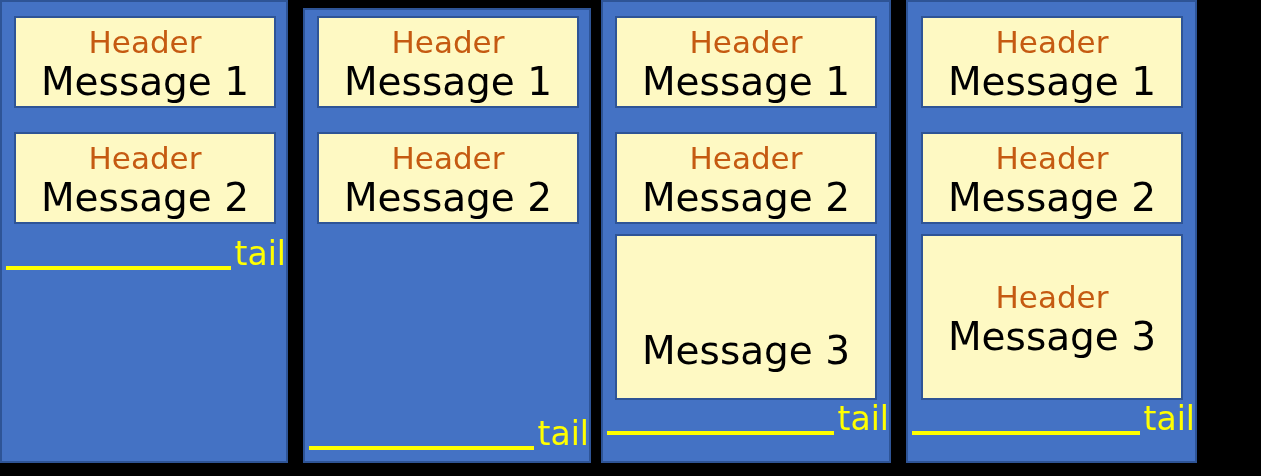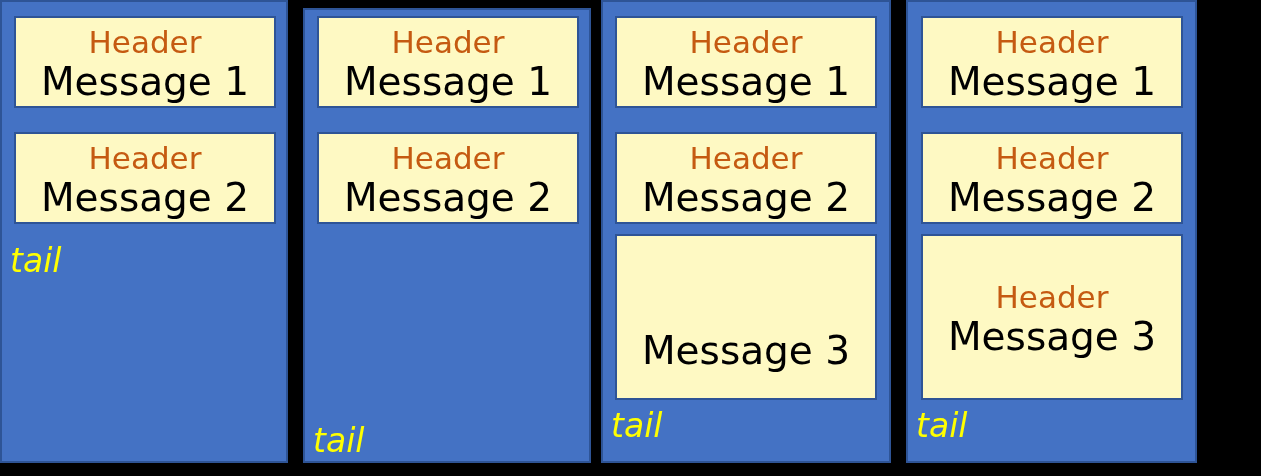--- a/index.html
+++ b/index.html
@@ -55,23 +55,22 @@
     font-size: 39px;
     line-height: 40px;
     white-space: nowrap;
   }
 
   
   .tail {
     position: absolute;
     height: 30px;
     display: flex;
-    flex-direction: column;
-    align-items: flex-start;
-    font-style: italic;
+    flex-direction: row;
+    align-items: flex-end;
   }
   .tail-line {
     flex: 1 1 auto;
     height: 0;
     border-top: 4px solid #FFFF00;
   }
   .tail-label {
     color: #FFFF00;
     font-size: 33px;
     line-height: 33px;

